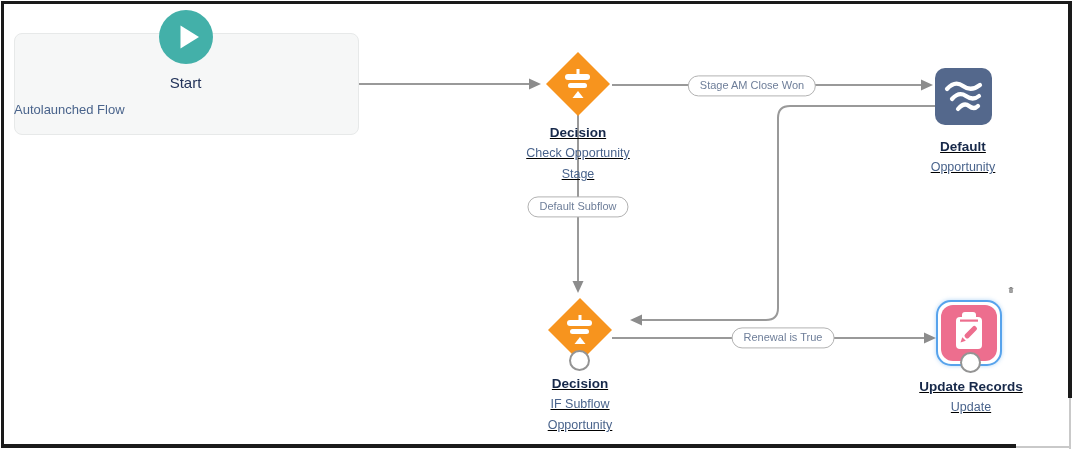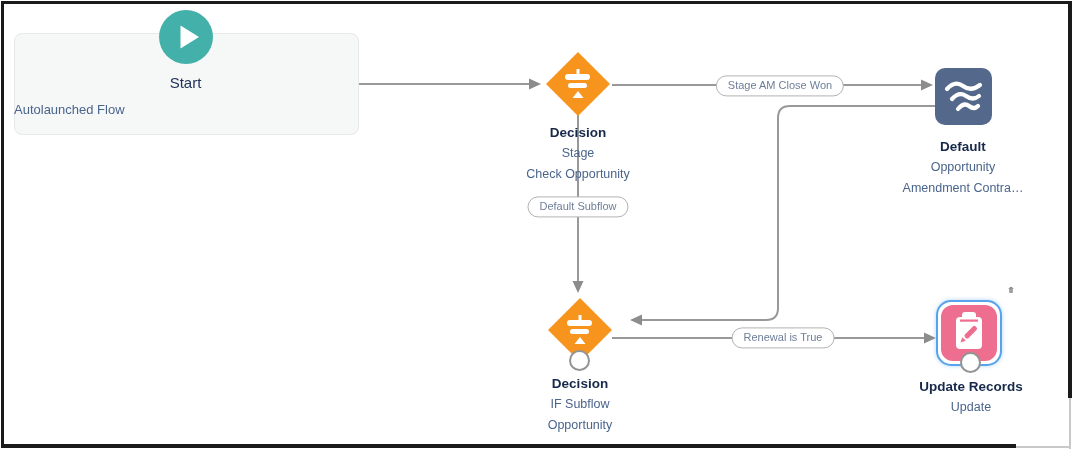--- a/index.html
+++ b/index.html
@@ -4,21 +4,21 @@
 <style>
   html,body{margin:0;padding:0;background:#ffffff;}
   #stage{position:relative;width:1076px;height:452px;background:#ffffff;overflow:hidden;
          font-family:"Liberation Sans", sans-serif;}
   .frame{position:absolute;background:#1a1a1a;}
   .frame-light{position:absolute;background:#c9c9c9;}
   .abs{position:absolute;}
   #connector-layer{position:absolute;left:0;top:0;width:1076px;height:452px;pointer-events:none;}
   .pill{position:absolute;transform:translate(-50%,-50%);background:#ffffff;border:1.5px solid #b2b2b2;
         border-radius:13px;padding:3px 11px;font-size:11px;color:#6e7e99;white-space:nowrap;line-height:1.2;}
-  .node-labels{position:absolute;width:220px;transform:translateX(-50%);text-align:center;}
+  .node-labels{position:absolute;width:220px;transform:translateX(-50%);text-align:center;text-decoration:underline;}
   .node-title{font-size:13.5px;font-weight:bold;color:#17294a;line-height:20px;}
   .node-sub{font-size:12.5px;color:#4a648c;line-height:21px;}
   .startbox{position:absolute;left:14px;top:33px;width:343px;height:100px;background:#f6f7f7;
             border:1px solid #e7e9e9;border-radius:8px;}
   .start-title{position:absolute;left:14px;top:74px;width:343px;text-align:center;
                font-size:15px;color:#22335a;}
   .start-sub{position:absolute;left:14px;top:102px;width:343px;
              font-size:13px;color:#4a648c;}
   .dot{position:absolute;width:17px;height:17px;border:2.5px solid #949494;border-radius:50%;
        background:#ffffff;}
@@ -55,21 +55,21 @@
     </g>
     <g fill="#8c8c8c" stroke="none">
       <polygon points="529,78.5 529,89.5 541,84"></polygon>
       <polygon points="921,79.5 921,90.5 933,85"></polygon>
       <polygon points="572.5,281 583.5,281 578,293"></polygon>
       <polygon points="642,314.5 642,325.5 630,320"></polygon>
       <polygon points="924,332.5 924,343.5 936,338"></polygon>
     </g>
   </svg>
 
-  <div class="pill" style="left:780px;top:86px;text-align:right;">Stage AM Close Won</div>
+  <div class="pill" style="left:752px;top:86px;text-align:right;">Stage AM Close Won</div>
   <div class="pill" style="left:578px;top:207px;">Default Subflow</div>
   <div class="pill" style="left:783px;top:338px;">Renewal is True</div>
 
   <div class="startbox"></div>
   <svg class="abs" style="left:159px;top:10px;" width="54" height="54" viewBox="0 0 54 54">
     <circle cx="27" cy="27" r="27" fill="#43b0a9"></circle>
     <polygon points="21.5,15.5 40,27 21.5,38.5" fill="#ffffff"></polygon>
   </svg>
   <div class="start-title">Start</div>
   <div class="start-sub">Autolaunched Flow</div>
@@ -78,36 +78,35 @@
     <polygon points="34,2 66,34 34,66 2,34" fill="#f7941e"></polygon>
     <g fill="#ffffff">
       <rect x="32.5" y="19" width="3" height="6"></rect>
       <rect x="21" y="24" width="25" height="6" rx="3"></rect>
       <rect x="24" y="33" width="19" height="5" rx="2.5"></rect>
       <polygon points="34,41 39.5,48 28.5,48"></polygon>
     </g>
   </svg>
   <div class="node-labels" style="left:578px;top:123px;">
     <div class="node-title">Decision</div>
+    <div class="node-sub">Check Opportunity</div>
     <div class="node-sub">Stage</div>
-    <div class="node-sub">Check Opportunity</div>
   </div>
 
   <svg class="abs" style="left:935px;top:68px;" width="57" height="57" viewBox="0 0 57 57">
     <rect x="0" y="0" width="57" height="57" rx="10" fill="#54688c"></rect>
     <g stroke="#ffffff" stroke-width="4.2" fill="none" stroke-linecap="round">
       <path d="M12 21 q8 -9 16 -3 t 17 -1"></path>
       <path d="M17 31 q7 -8 14 -3 t 13 0"></path>
       <path d="M23 41 q6 -7 11 -3 t 9 0"></path>
     </g>
   </svg>
   <div class="node-labels" style="left:963px;top:137px;">
     <div class="node-title">Default</div>
     <div class="node-sub">Opportunity</div>
-    <div class="node-sub">Amendment Contra…</div>
   </div>
 
   <svg class="abs" style="left:546px;top:296px;" width="68" height="68" viewBox="0 0 68 68">
     <polygon points="34,2 66,34 34,66 2,34" fill="#f7941e"></polygon>
     <g fill="#ffffff">
       <rect x="32.5" y="19" width="3" height="6"></rect>
       <rect x="21" y="24" width="25" height="6" rx="3"></rect>
       <rect x="24" y="33" width="19" height="5" rx="2.5"></rect>
       <polygon points="34,41 39.5,48 28.5,48"></polygon>
     </g>

